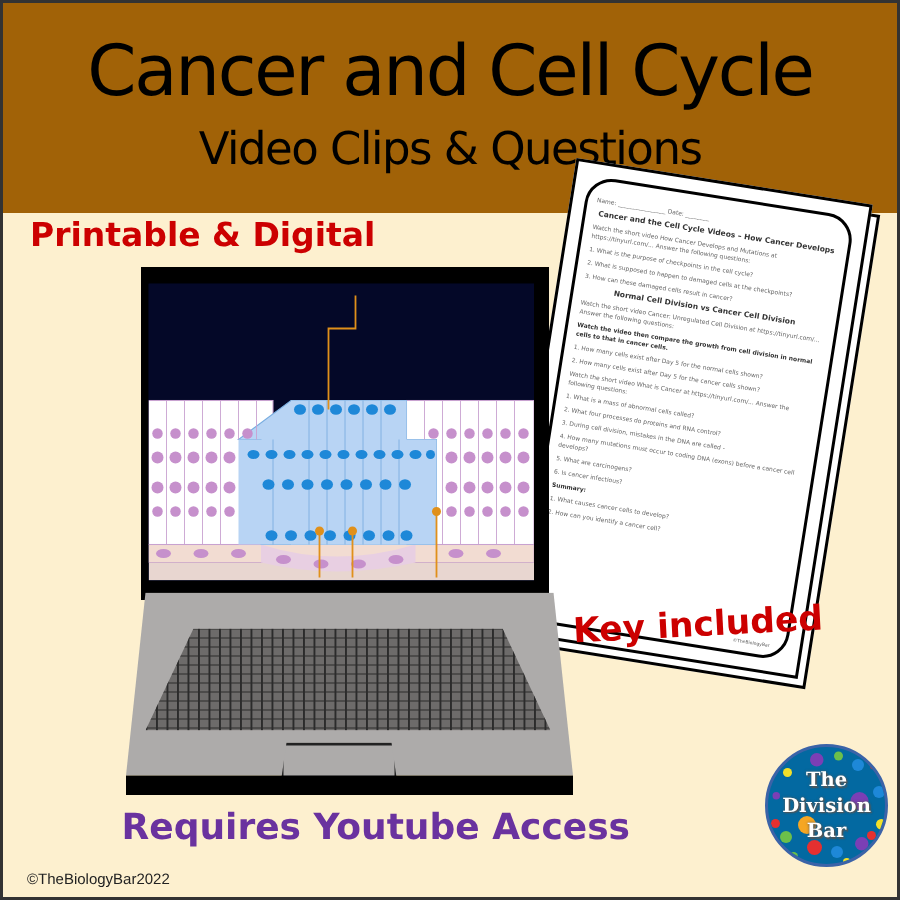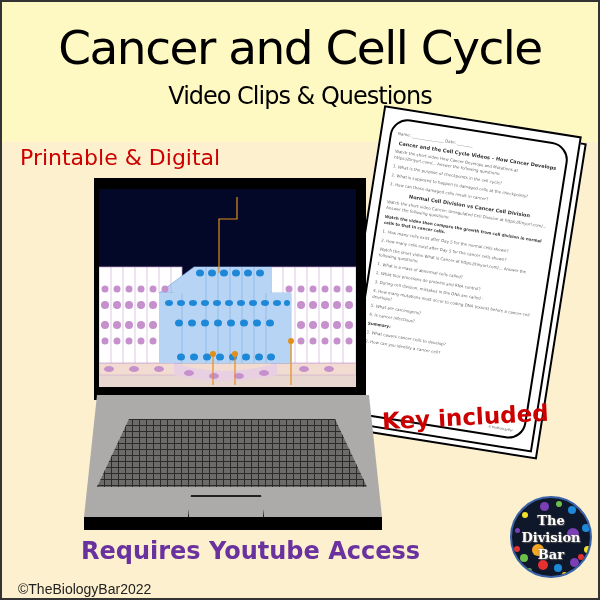--- a/index.html
+++ b/index.html
@@ -1,22 +1,22 @@
 <!DOCTYPE html>
 <html><head>
   <meta charset="utf-8">
   <style>
     * { box-sizing: border-box; margin: 0; padding: 0; }
     body { width: 600px; height: 600px; overflow: hidden; background: #fff; font-family: "DejaVu Sans", sans-serif; }
     .frame { position: absolute; left: 0; top: 0; width: 600px; height: 600px; border: 2px solid #333; overflow: hidden; background: #fff; }
-    .header { position: absolute; left: 0; top: 0; width: 596px; height: 156px; background: #fef9c3; }
+    .header { position: absolute; left: 0; top: 0; width: 596px; height: 156px; background: #a16207; }
     .title { position: absolute; left: 0; top: 18px; width: 100%; text-align: center; font-family: "DejaVu Sans", sans-serif; font-size: 47px; color: #000; letter-spacing: -1.5px; }
-    .subtitle { position: absolute; left: 0; top: 80px; width: 100%; text-align: center; font-family: "DejaVu Sans", sans-serif; font-size: 24px; color: #000; letter-spacing: -1px; }
+    .subtitle { position: absolute; left: 0; top: 80px; width: 100%; text-align: center; font-family: "DejaVu Sans", sans-serif; font-size: 30px; color: #000; letter-spacing: -1px; }
     .cream { position: absolute; left: 0; top: 140px; width: 596px; height: 456px; background: #fdf0cf; }
-    .printable { position: absolute; left: 18px; top: 143px; font-family: "DejaVu Sans", sans-serif; font-weight: normal; font-size: 22px; color: #cc0000; }
+    .printable { position: absolute; left: 18px; top: 143px; font-family: "DejaVu Sans", sans-serif; font-weight: bold; font-size: 22px; color: #cc0000; }
     
     .sheet-wrap { position: absolute; left: 355px; top: 120px; width: 240px; height: 330px; transform: rotate(9deg); transform-origin: center; }
     .sheet-back { position: absolute; left: 6px; top: 6px; width: 200px; height: 320px; background: #fff; border: 2px solid #000; }
     .sheet { position: absolute; left: 0; top: 0; width: 200px; height: 320px; background: #fff; border: 2px solid #000; }
     .sheet-inner { position: absolute; left: 8px; top: 8px; right: 8px; bottom: 8px; border: 2px solid #000; border-radius: 18px; padding: 8px 6px; font-size: 4px; color: #666; line-height: 6px; overflow: hidden; }
     .sheet-inner .h { font-weight: bold; color: #333; font-size: 5px; text-align: center; margin: 3px 0; }
     .sheet-inner .line { margin: 3px 0; }
     .sheet-inner .footer { position: absolute; right: 10px; bottom: 4px; font-size: 3px; color: #555; }
     .key { position: absolute; left: 380px; top: 402px; font-family: "DejaVu Sans", sans-serif; font-weight: bold; font-size: 23px; color: #cc0000; transform: rotate(-3deg); }
     
@@ -24,22 +24,22 @@
     .screen { position: absolute; left: 97px; top: 187px; width: 257px; height: 198px; background: #040828; overflow: hidden; }
     .base { position: absolute; left: 82px; top: 393px; width: 298px; height: 135px; }
     .base-top { position: absolute; left: 0; top: 0; width: 298px; height: 122px; background: #adabaa; clip-path: polygon(13px 0, 285px 0, 298px 122px, 0 122px); }
     .base-bottom { position: absolute; left: 0; top: 122px; width: 298px; height: 13px; background: #000; }
     .keyboard { position: absolute; left: 13px; top: 24px; width: 270px; height: 68px; clip-path: polygon(32px 0, 238px 0, 270px 68px, 0 68px);
       background-color: #6d6b6a;
       background-image: linear-gradient(#2b2b2b 1px, transparent 1px), linear-gradient(90deg, #2b2b2b 1px, transparent 1px);
       background-size: 7px 6px; }
     .touchpad { position: absolute; left: 103px; top: 100px; width: 78px; height: 28px; border: 2px solid #222; background: #adabaa; clip-path: polygon(4px 0, 74px 0, 78px 28px, 0 28px); }
     .requires { position: absolute; left: 0; top: 535px; width: 480px; text-align: center; font-family: "DejaVu Sans", sans-serif; font-weight: bold; font-size: 24px; color: #6a329f; padding-left: 17px; }
-    .copyright { position: absolute; left: 16px; top: 579px; font-size: 14px; color: #222; font-family: "Liberation Sans", sans-serif; }
-    .logo { position: absolute; left: 508px; top: 494px; width: 82px; height: 82px; border-radius: 50%; background: #0f172a; border: 2px solid #3b63a8; overflow: hidden; }
+    .copyright { position: absolute; left: 16px; top: 579px; font-size: 10px; color: #222; font-family: "Liberation Sans", sans-serif; }
+    .logo { position: absolute; left: 508px; top: 494px; width: 82px; height: 82px; border-radius: 50%; background: #0369a1; border: 2px solid #3b63a8; overflow: hidden; }
     .logo .dot { position: absolute; border-radius: 50%; }
     .logo-text { position: absolute; left: 0; top: 14px; width: 100%; text-align: center; font-family: "DejaVu Serif", serif; font-weight: bold; color: #fff; font-size: 13px; line-height: 17px; text-shadow: 0 0 2px #555, 1px 1px 1px #555; }
   </style>
 </head>
 <body>
 
 <div class="frame">
   <div class="header">
     <div class="title">Cancer and Cell Cycle</div>
     <div class="subtitle">Video Clips &amp; Questions</div>

